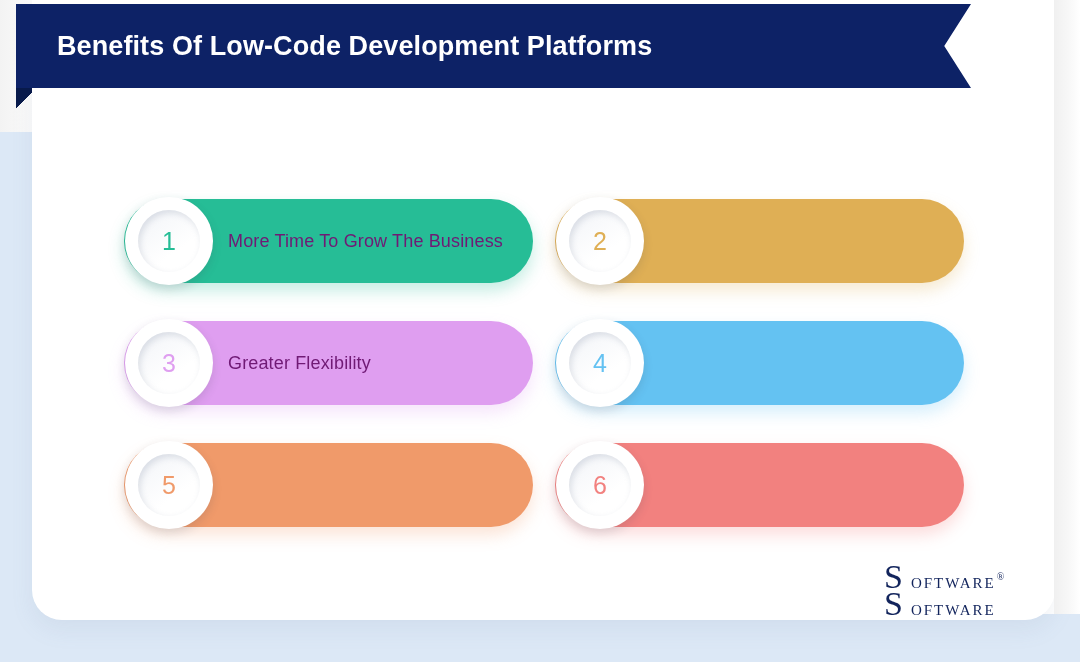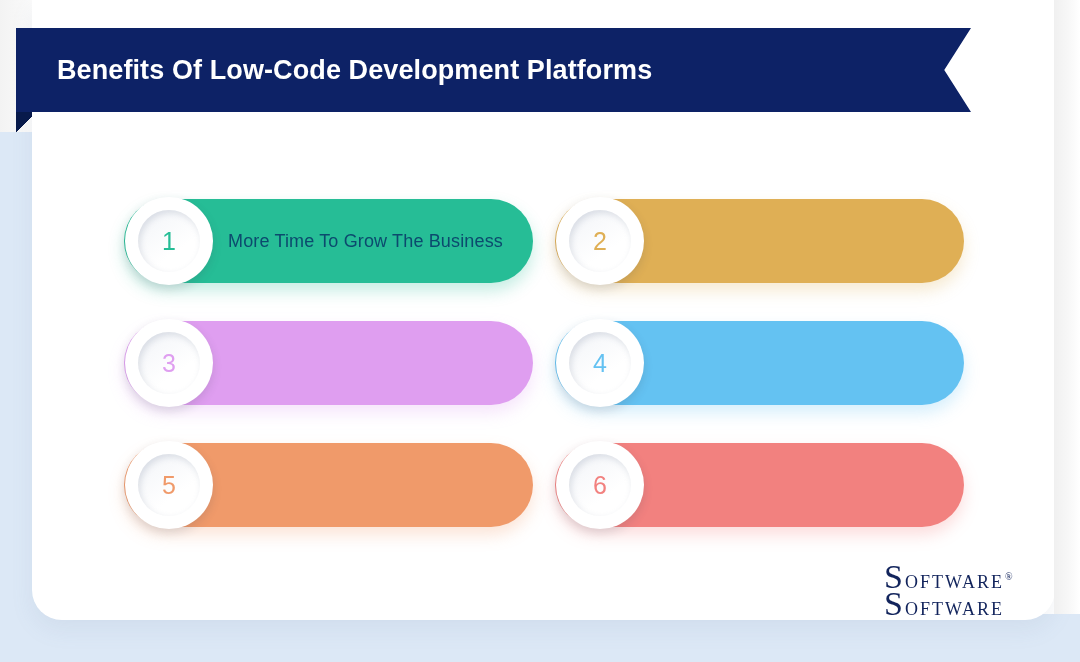--- a/index.html
+++ b/index.html
@@ -72,21 +72,21 @@
     height: 620px;
     background: #ffffff;
     border-radius: 0 0 30px 30px;
     box-shadow: 0 10px 22px rgba(120,140,170,0.10);
   }
 
   
   .ribbon-wrap {
     position: absolute;
     left: 16px;
-    top: 28px;
+    top: 4px;
     width: 960px;
     height: 112px;
     pointer-events: none;
   }
   .ribbon-tail2 {
     position: absolute;
     left: 0;
     top: 83px;
     width: 16px;
     height: 28px;
@@ -163,21 +163,21 @@
   }
   .badge-num {
     font-size: 25px;
     font-weight: normal;
     line-height: 1;
   }
 
   .card-text {
     margin-left: 104px;
     margin-right: 18px;
-    color: #0c4a6e;
+    color: #701a75;
     font-size: 18px;
     line-height: 27px;
     font-weight: normal;
     letter-spacing: 0.15px;
   }
 
   
   .logo {
     position: absolute;
     left: 884px;
@@ -191,23 +191,23 @@
     display: flex;
     align-items: baseline;
     line-height: 1;
   }
   .logo-line.l2 { margin-top: -4px; }
   .logo-cap {
     font-size: 34px;
     line-height: 0.92;
   }
   .logo-rest {
-    font-size: 18px;
+    font-size: 15px;
     letter-spacing: 2.0px;
-    margin-left: 2px;
+    margin-left: 8px;
   }
   .logo-reg {
     font-size: 10px;
     vertical-align: super;
     margin-left: 1px;
     position: relative;
     top: -8px;
   }
 </style>
 </head>
@@ -252,20 +252,21 @@
       </div>
     </div>
 
     <div class="grid-row">
       <div class="benefit-card" style="background: rgb(223, 158, 240); box-shadow: rgba(223, 158, 240, 0.267) 0px 8px 16px;">
         <div class="badge">
           <div class="badge-inner">
             <span class="badge-num" style="color: rgb(223, 158, 240);">3</span>
           </div>
         </div>
+        <div class="card-text">Greater Flexibility</div>
       </div>
 
       <div class="benefit-card" style="background: rgb(100, 194, 242); box-shadow: rgba(100, 194, 242, 0.267) 0px 8px 16px;">
         <div class="badge">
           <div class="badge-inner">
             <span class="badge-num" style="color: rgb(100, 194, 242);">4</span>
           </div>
         </div>
       </div>
     </div>

